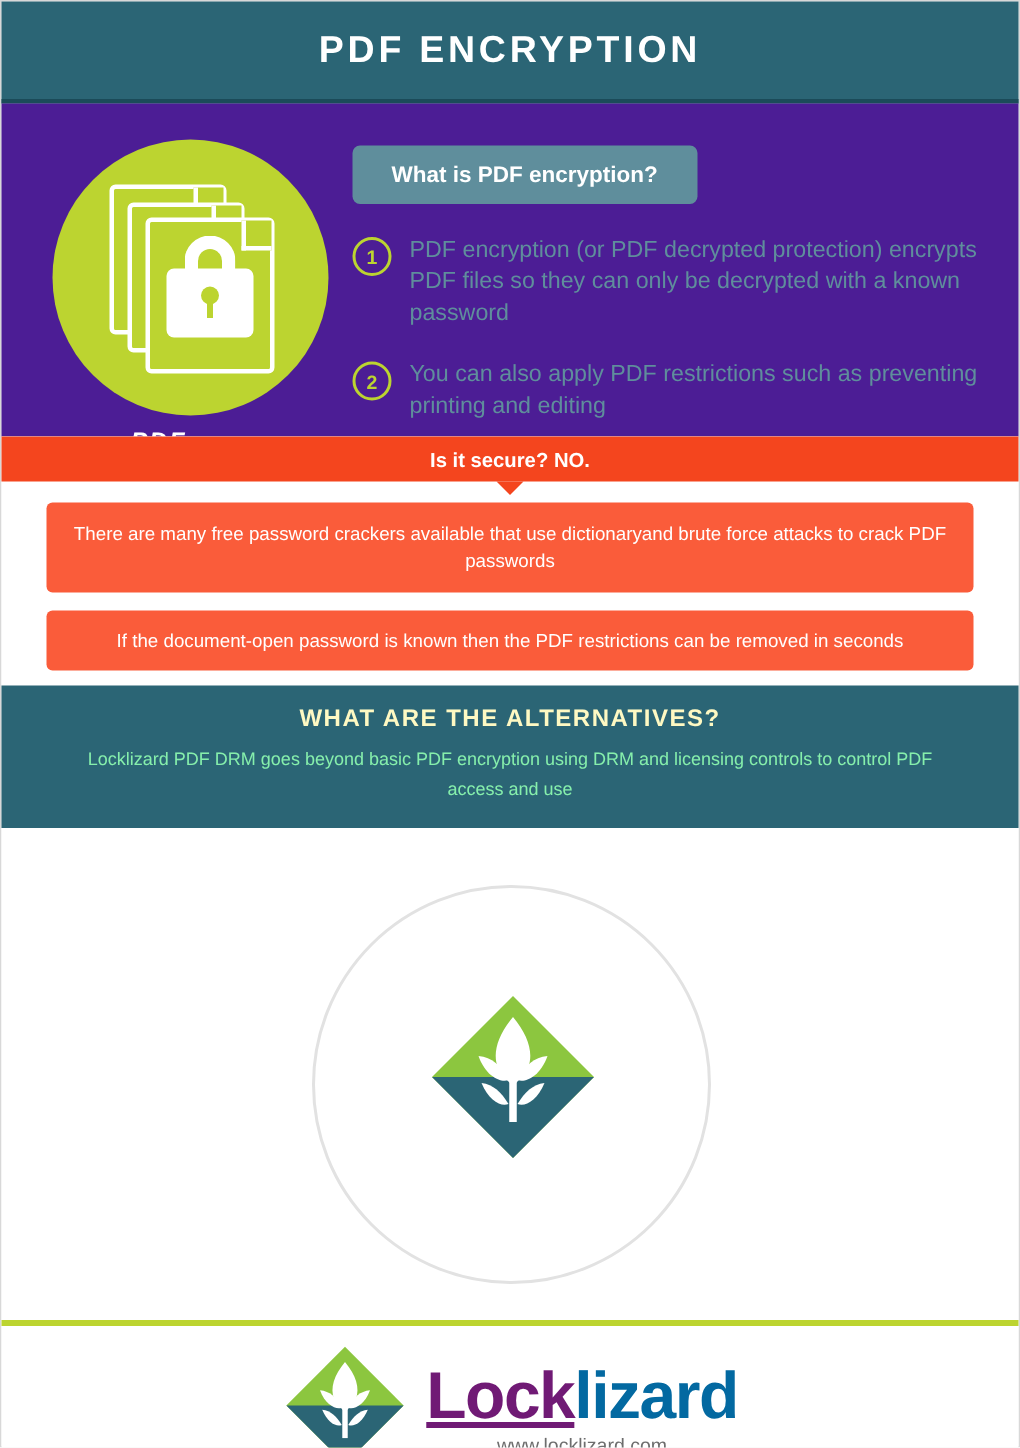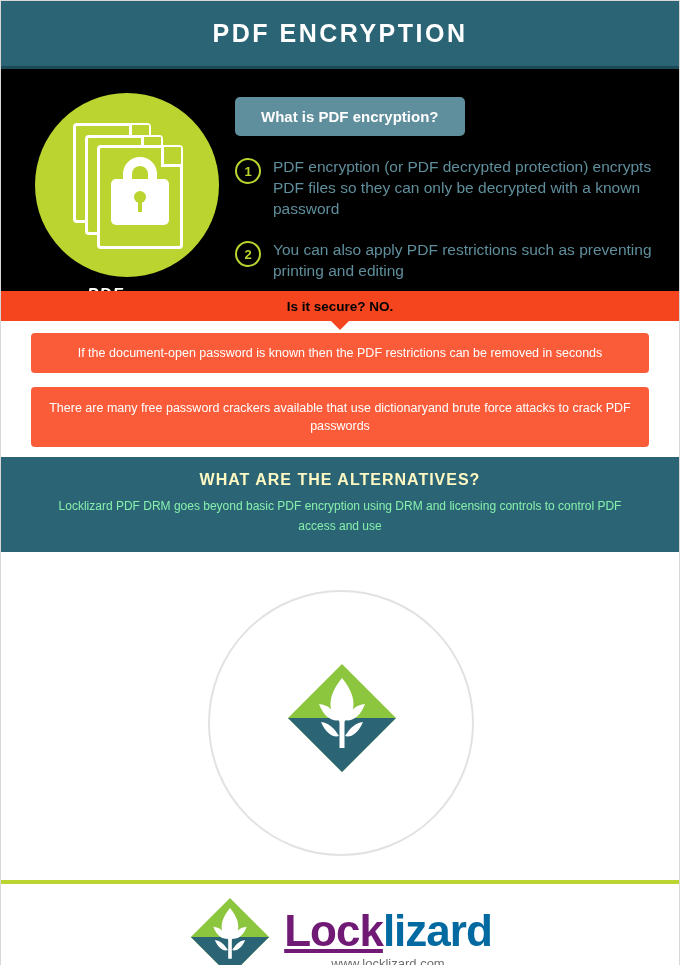--- a/index.html
+++ b/index.html
@@ -29,21 +29,21 @@
   .header-title {
     color: #ffffff;
     font-size: 25px;
     font-weight: bold;
     letter-spacing: 2.5px;
   }
 
   
   .sec-what {
     height: 222px;
-    background: #000000;
+    background: #4c1d95;
     display: flex;
     padding: 18px 26px 0 26px;
   }
   .badge-wrap {
     width: 200px;
     display: flex;
     align-items: flex-start;
     justify-content: center;
     padding-top: 6px;
   }
@@ -138,21 +138,21 @@
     font-size: 15.5px;
     line-height: 21px;
   }
 
   
   .sec-secure { background: #ffffff; padding-bottom: 10px; }
   .secure-bar {
     height: 30px;
     background: #f4451e;
     display: flex; align-items: center; justify-content: center;
-    color: #000000;
+    color: #ffffff;
     font-size: 13.5px;
     font-weight: bold;
     position: relative;
   }
   .secure-bar:after {
     content: "";
     position: absolute;
     left: 50%; bottom: -9px;
     margin-left: -9px;
     width: 0; height: 0;
@@ -276,22 +276,22 @@
         <div class="bullet-num">2</div>
         <div class="bullet-text">You can also apply PDF restrictions such as preventing printing and editing</div>
       </div>
     </div>
   </div>
 
   <div class="sec-secure">
     <div class="secure-bar">
       <span>Is it secure? NO.</span>
     </div>
+    <div class="red-card">There are many free password crackers available that use dictionaryand brute force attacks to crack PDF passwords</div>
     <div class="red-card second">If the document-open password is known then the PDF restrictions can be removed in seconds</div>
-    <div class="red-card">There are many free password crackers available that use dictionaryand brute force attacks to crack PDF passwords</div>
   </div>
 
   <div class="sec-alt">
     <div class="alt-title">WHAT ARE THE ALTERNATIVES?</div>
     <div class="alt-sub">Locklizard PDF DRM goes beyond basic PDF encryption using DRM and licensing controls to control PDF access and use</div>
   </div>
 
   <div class="sec-wheel">
     <div class="wheel-ring"></div>
 

